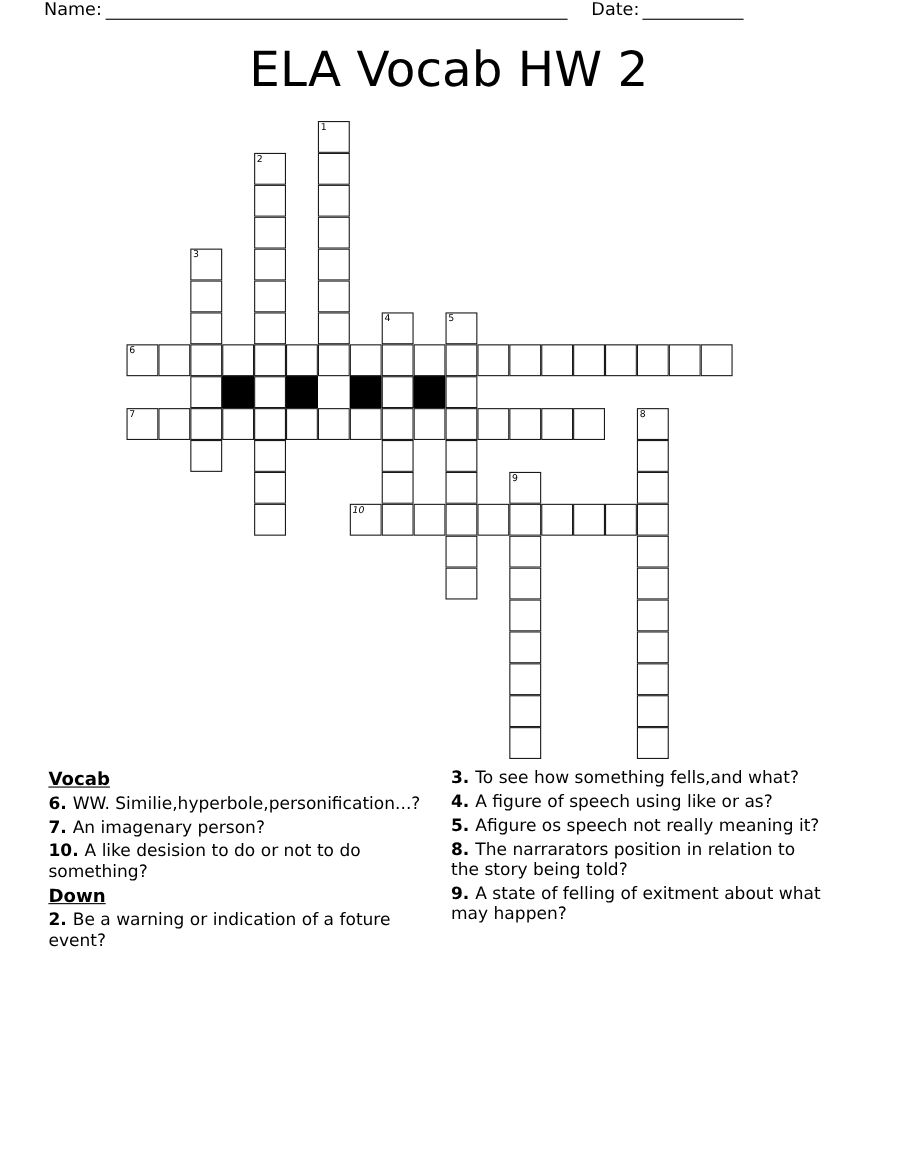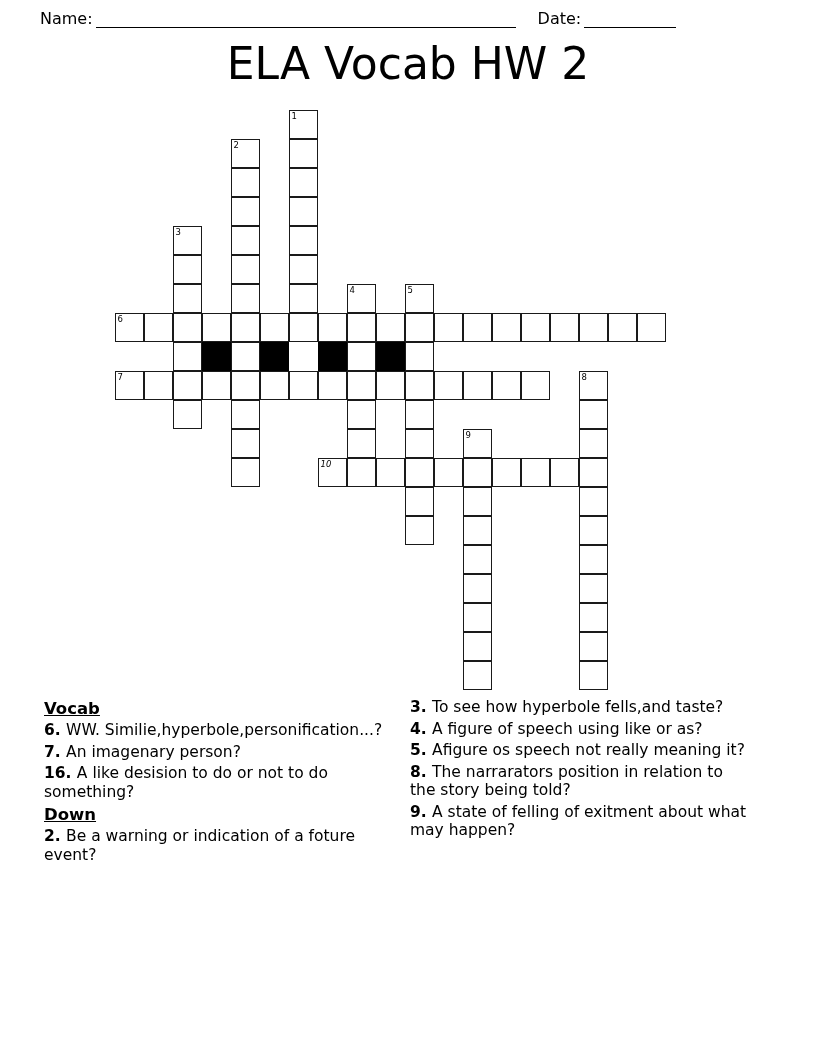--- a/index.html
+++ b/index.html
@@ -18,21 +18,21 @@
   }
 
   
   #header-line {
     position: absolute;
     left: 0;
     top: 0;
     width: 732px;
     height: 28px;
     display: flex;
-    align-items: flex-end;
+    align-items: flex-start;
     padding: 0 40px;
     box-sizing: border-box;
     font-size: 16px;
   }
   #header-line .field {
     display: flex;
     align-items: flex-end;
   }
   #header-line .label {
     white-space: pre;
@@ -264,29 +264,29 @@
     <div class="cell" style="left: 463px; top: 661px;"></div>
     <div class="cell" style="left: 579px; top: 661px;"></div>
   </div>
 
 <div id="clues">
   <div class="clue-col" id="clue-col-left">
     <div class="section-heading">Vocab</div>
     <div id="across-list">
         <div class="clue"><span class="cnum">6. </span><span class="ctext">WW. Similie,hyperbole,personification...?</span></div>
         <div class="clue"><span class="cnum">7. </span><span class="ctext">An imagenary person?</span></div>
-        <div class="clue"><span class="cnum">16. </span><span class="ctext">A like desision to do or not to do something?</span></div>
+        <div class="clue"><span class="cnum">10. </span><span class="ctext">A like desision to do or not to do something?</span></div>
       </div>
     <div class="section-heading">Down</div>
     <div id="down-list-left">
         <div class="clue"><span class="cnum">2. </span><span class="ctext">Be a warning or indication of a foture event?</span></div>
       </div>
   </div>
   <div class="clue-col" id="clue-col-right">
     <div id="down-list-right">
-        <div class="clue"><span class="cnum">3. </span><span class="ctext">To see how hyperbole fells,and taste?</span></div>
+        <div class="clue"><span class="cnum">3. </span><span class="ctext">To see how something fells,and what?</span></div>
         <div class="clue"><span class="cnum">4. </span><span class="ctext">A figure of speech using like or as?</span></div>
         <div class="clue"><span class="cnum">5. </span><span class="ctext">Afigure os speech not really meaning it?</span></div>
         <div class="clue"><span class="cnum">8. </span><span class="ctext">The narrarators position in relation to the story being told?</span></div>
         <div class="clue"><span class="cnum">9. </span><span class="ctext">A state of felling of exitment about what may happen?</span></div>
       </div>
   </div>
 </div>
 
 </body></html>

